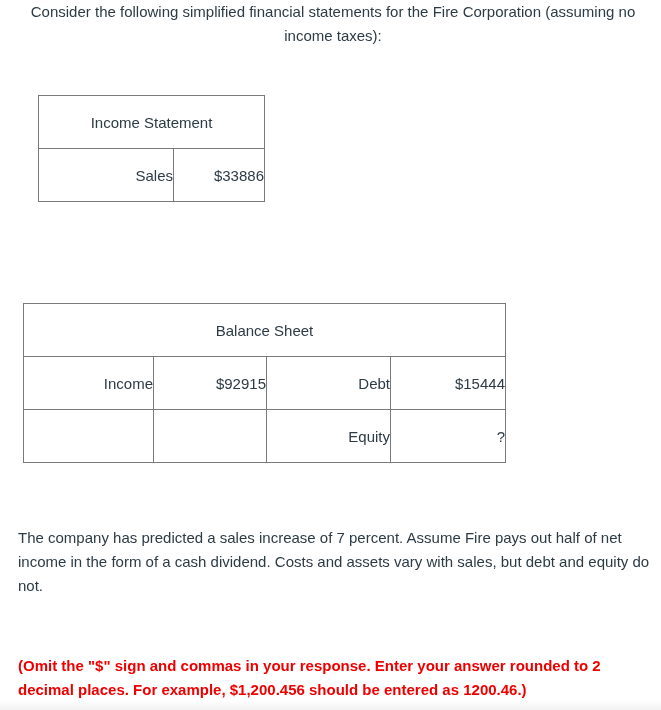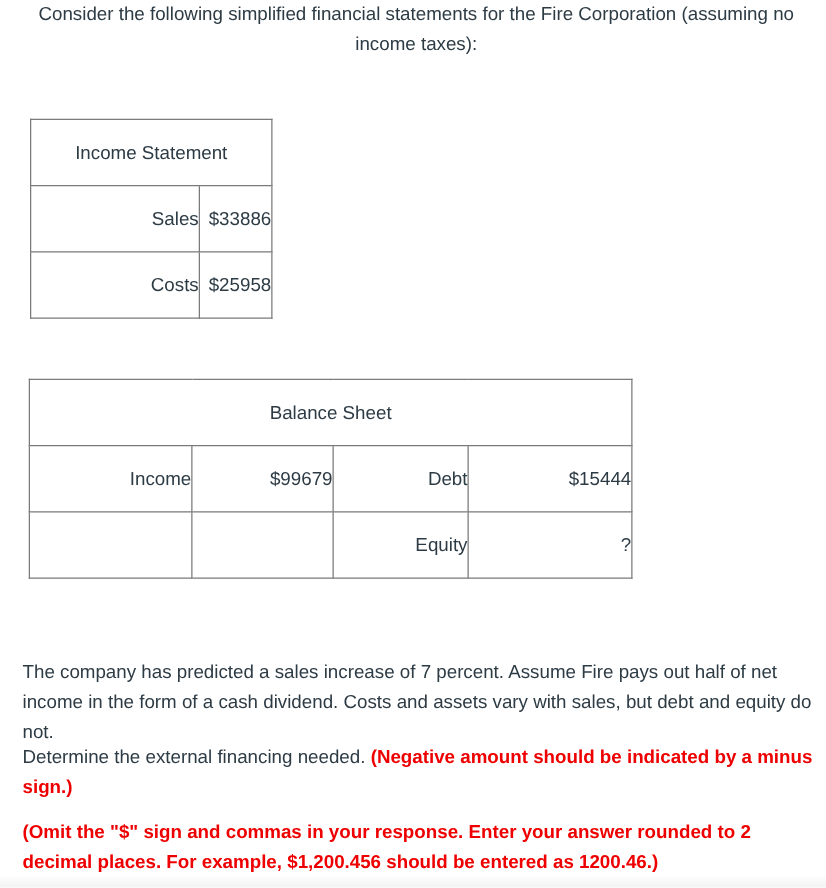--- a/index.html
+++ b/index.html
@@ -51,26 +51,26 @@
       text-align: center;
     }
     table.fin td.lbl {
       padding-left: 10px;
     }
     table.fin td.val {
       padding-left: 2px;
       margin-left: 23px;
     }
     table.fin td.lbl2 {
-      padding-left: 4px;
+      padding-left: 20px;
     }
     #income-table {
-      left: 24px;
+      left: 38px;
       top: 95px;
-      width: 194px;
+      width: 227px;
     }
     #balance-table {
       left: 23px;
       top: 303px;
       width: 483px;
     }
     .para2 {
       position: absolute;
       left: 18px;
       top: 526px;
@@ -110,47 +110,42 @@
 
   <table class="fin" id="income-table">
     <tbody>
         <tr>
       <td class="head" colspan="2">Income Statement</td>
     </tr>
     <tr>
       <td class="lbl" style="width:124px;">Sales</td>
       <td class="val">$33886</td>
     </tr>
-    <tr>
-      <td class="lbl">Costs</td>
-      <td class="val">$25958</td>
-    </tr>
   </tbody>
     </table>
 
   <table class="fin" id="balance-table">
     <tbody>
         <tr>
       <td class="head" colspan="4">Balance Sheet</td>
     </tr>
     <tr>
       <td class="lbl" style="width:119px;">Income</td>
-      <td class="val" style="width:110px;">$99679</td>
+      <td class="val" style="width:110px;">$92915</td>
       <td class="lbl2" style="width:103px;">Debt</td>
       <td class="val">$15444</td>
     </tr>
     <tr>
       <td class="lbl"></td>
       <td class="val"></td>
       <td class="lbl2">Equity</td>
       <td class="val">?</td>
     </tr>
   </tbody>
     </table>
 
   <p class="para2">The company has predicted a sales increase of 7 percent. Assume Fire pays out half of net income in the form of a cash dividend. Costs and assets vary with sales, but debt and equity do not.</p>
 
-  <p class="para3"><span>Determine the external financing needed. </span><span class="red">(Negative amount should be indicated by a minus sign.)</span></p>
 
   <p class="para4 red">(Omit the "$" sign and commas in your response. Enter your answer rounded to 2 decimal places. For example, $1,200.456 should be entered as 1200.46.)</p>
 
   <div class="fade"></div>
 </div>
 
 </body></html>

